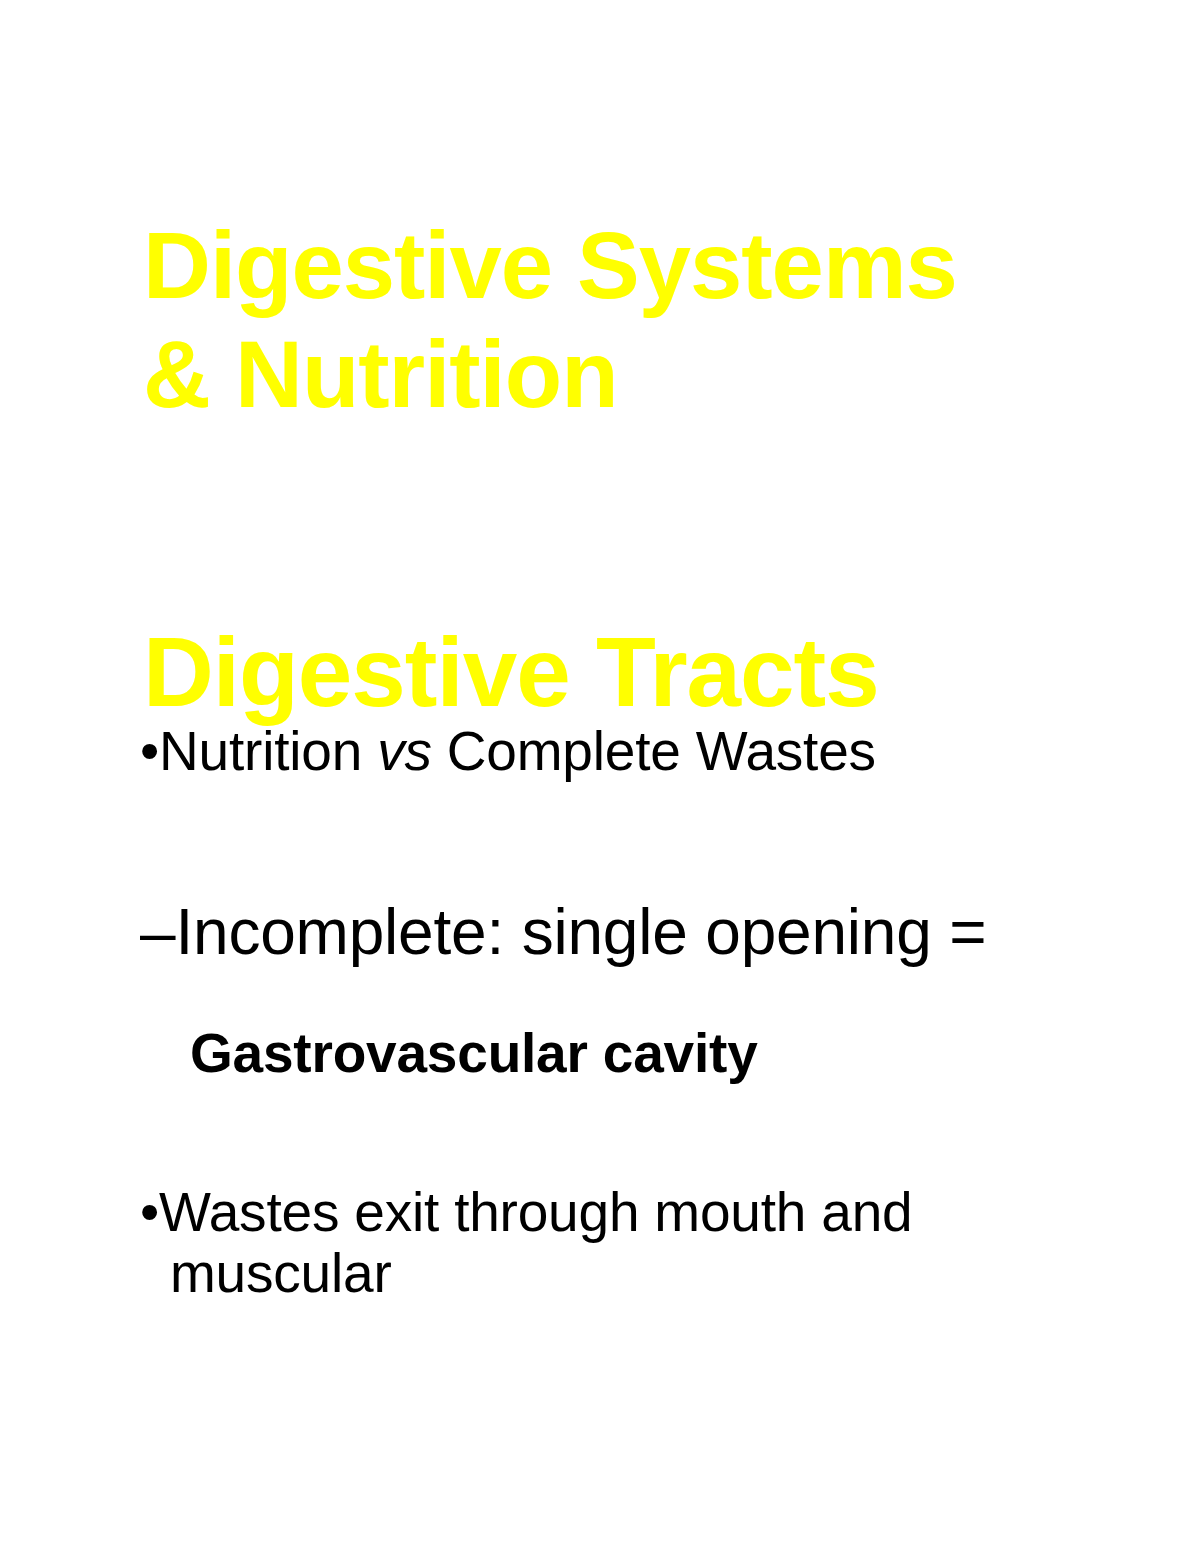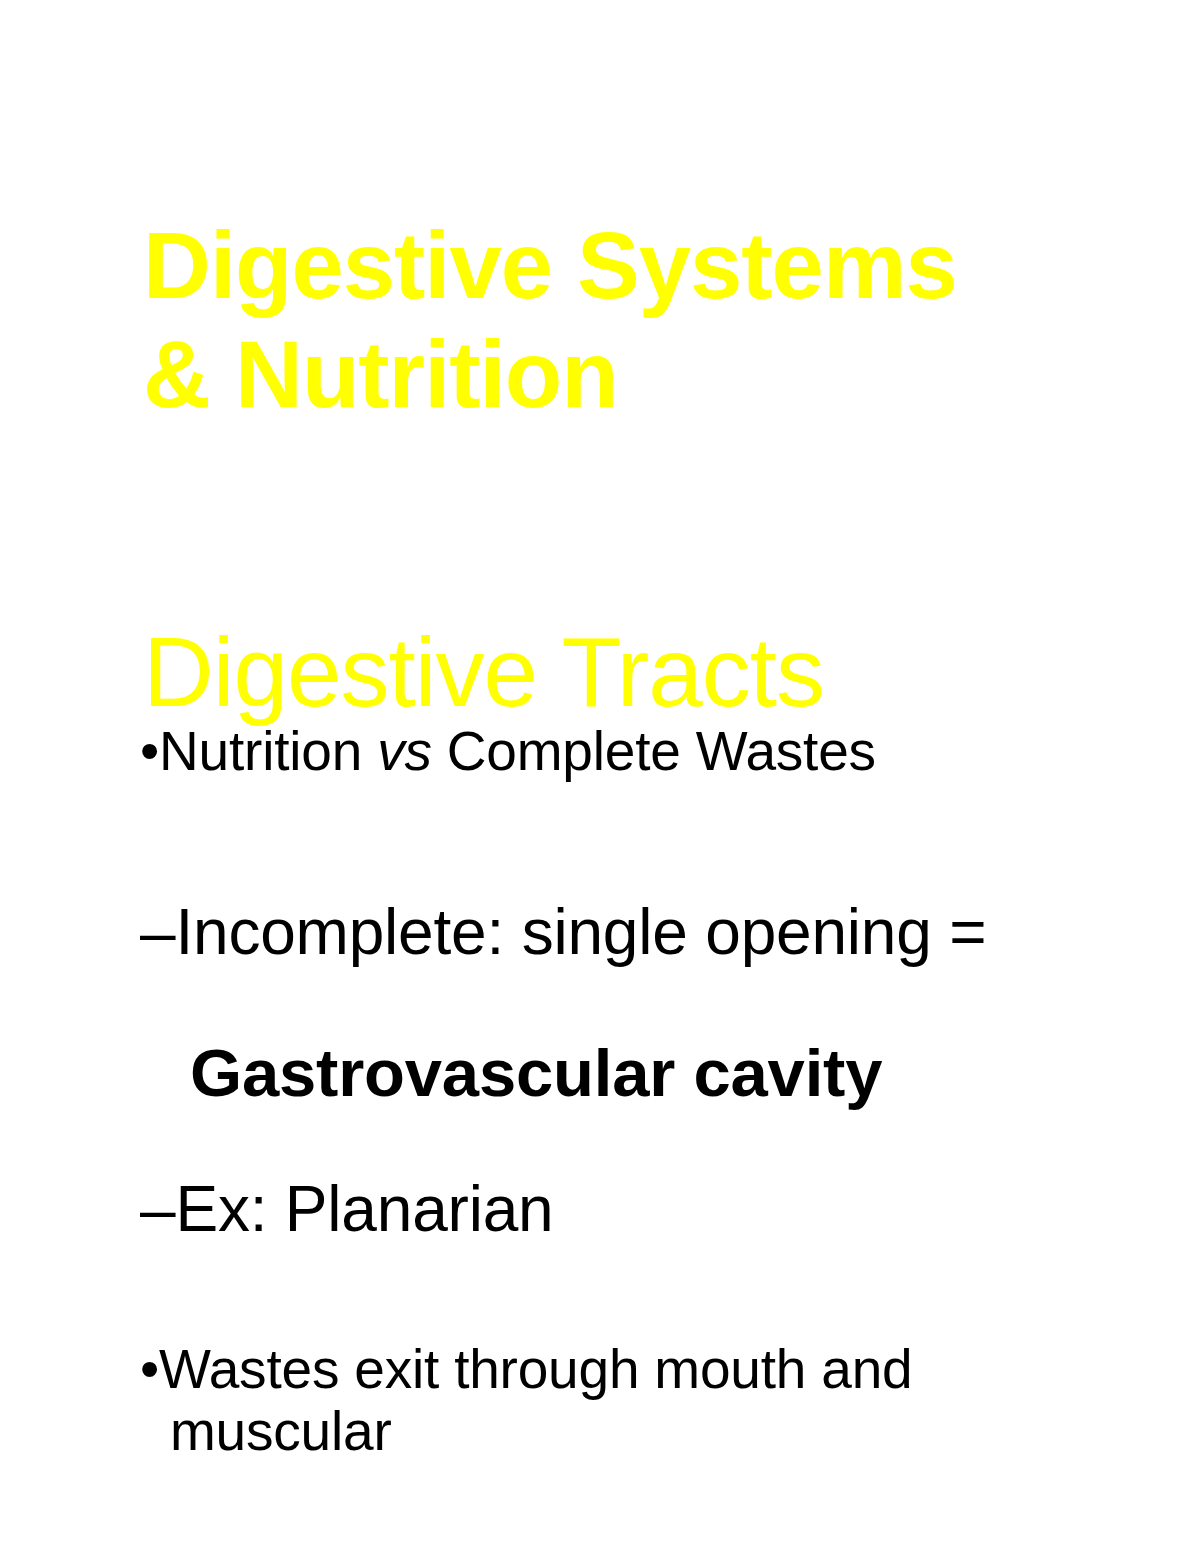--- a/index.html
+++ b/index.html
@@ -39,21 +39,21 @@
   }
 
   
   .section-heading {
     position: absolute;
     left: 143px;
     top: 540px;
     width: 1000px;
     font-size: 98px;
     line-height: 1.05;
-    font-weight: normal;
+    font-weight: bold;
     color: #ffff00;
     letter-spacing: -1px;
   }
 
   
   .body-list {
     position: absolute;
     left: 140px;
     top: 666px;
     width: 900px;
@@ -84,21 +84,21 @@
     font-size: 64px;
     line-height: 1.12;
     padding-left: 28px;
     text-indent: -28px;
     margin-bottom: 26px;
     letter-spacing: -0.2px;
   }
 
   
   .term {
-    font-size: 67px;
+    font-size: 55px;
     line-height: 1.12;
     font-weight: bold;
     padding-left: 50px;
     margin-bottom: 30px;
     letter-spacing: -0.2px;
   }
 
   .ital {
     font-style: italic;
   }
@@ -128,23 +128,20 @@
     </p>
 
     <div class="spacer-md"></div>
 
     <p class="line lvl2">
       <span class="bullet-dash">–</span><span>Incomplete: single opening =</span>
     </p>
 
     <p class="line term">Gastrovascular cavity</p>
 
-    <p class="line lvl2">
-      <span class="bullet-dash">–</span><span>Ex: Planarian</span>
-    </p>
 
     <div class="spacer-sm"></div>
 
 
     <p class="line lvl1">
       <span class="bullet-dot">•</span><span>Wastes exit through mouth and muscular</span>
       
     </p>
 
   </div>

